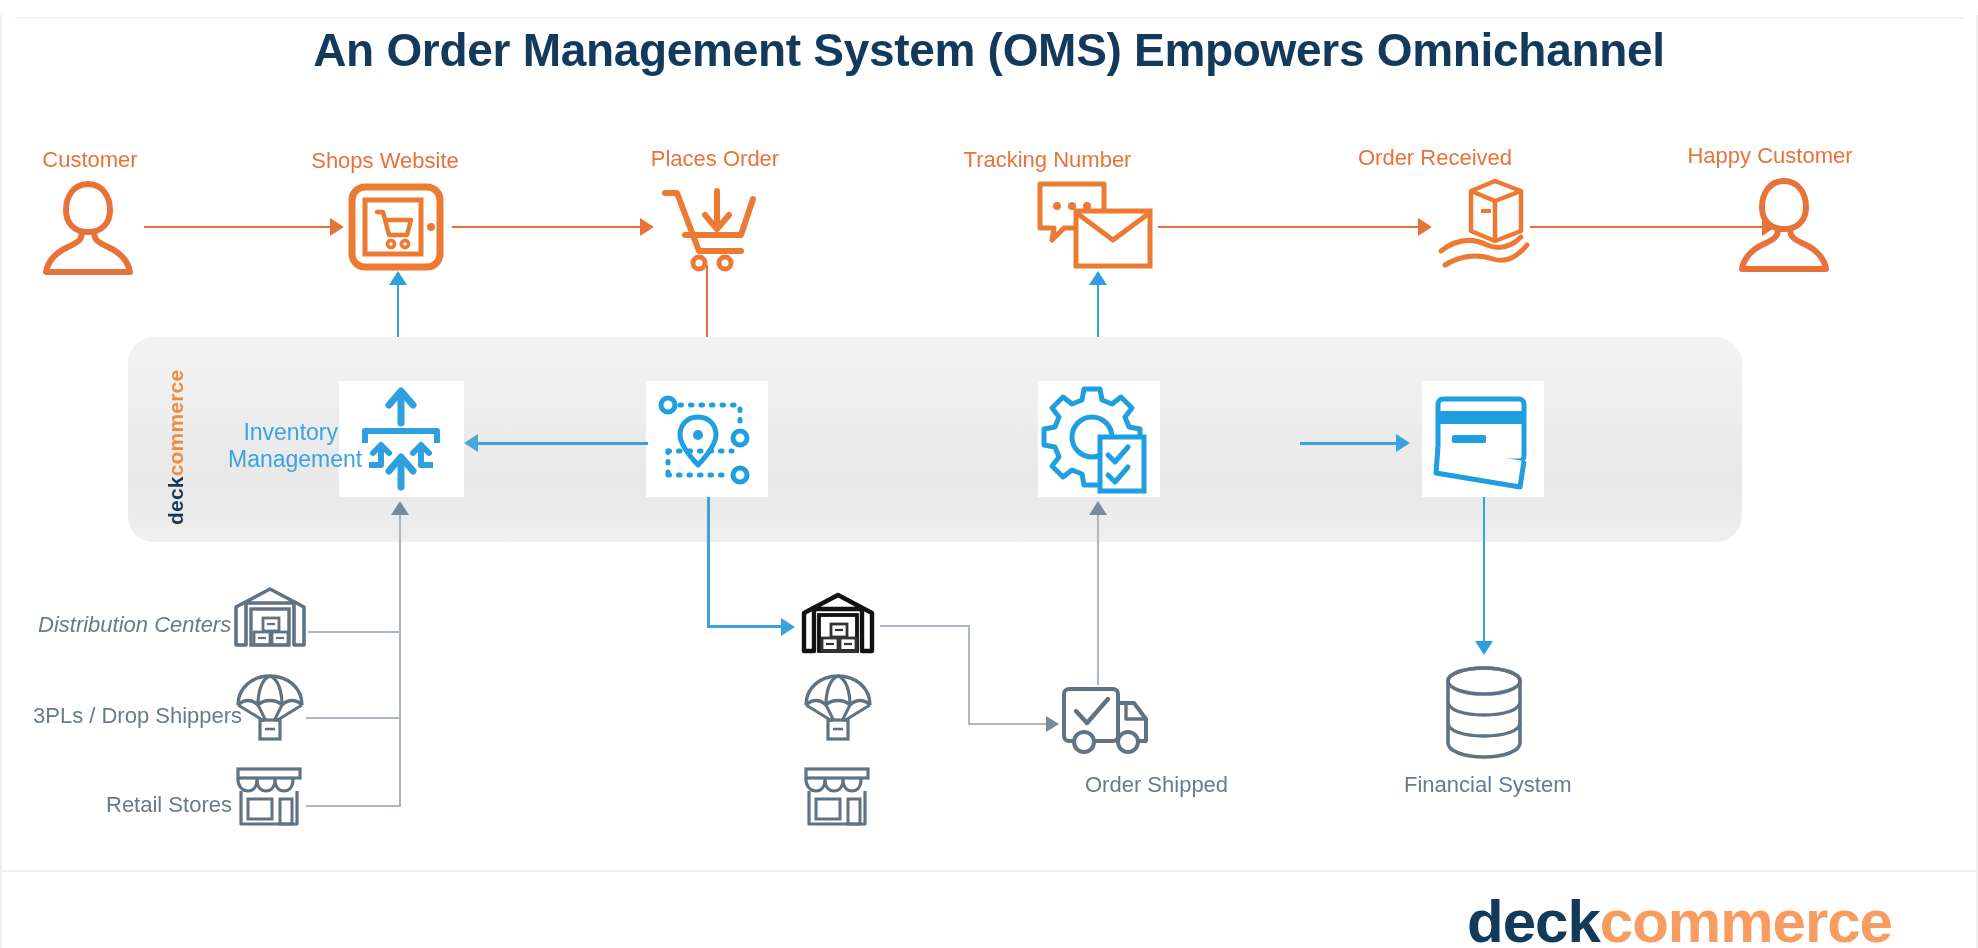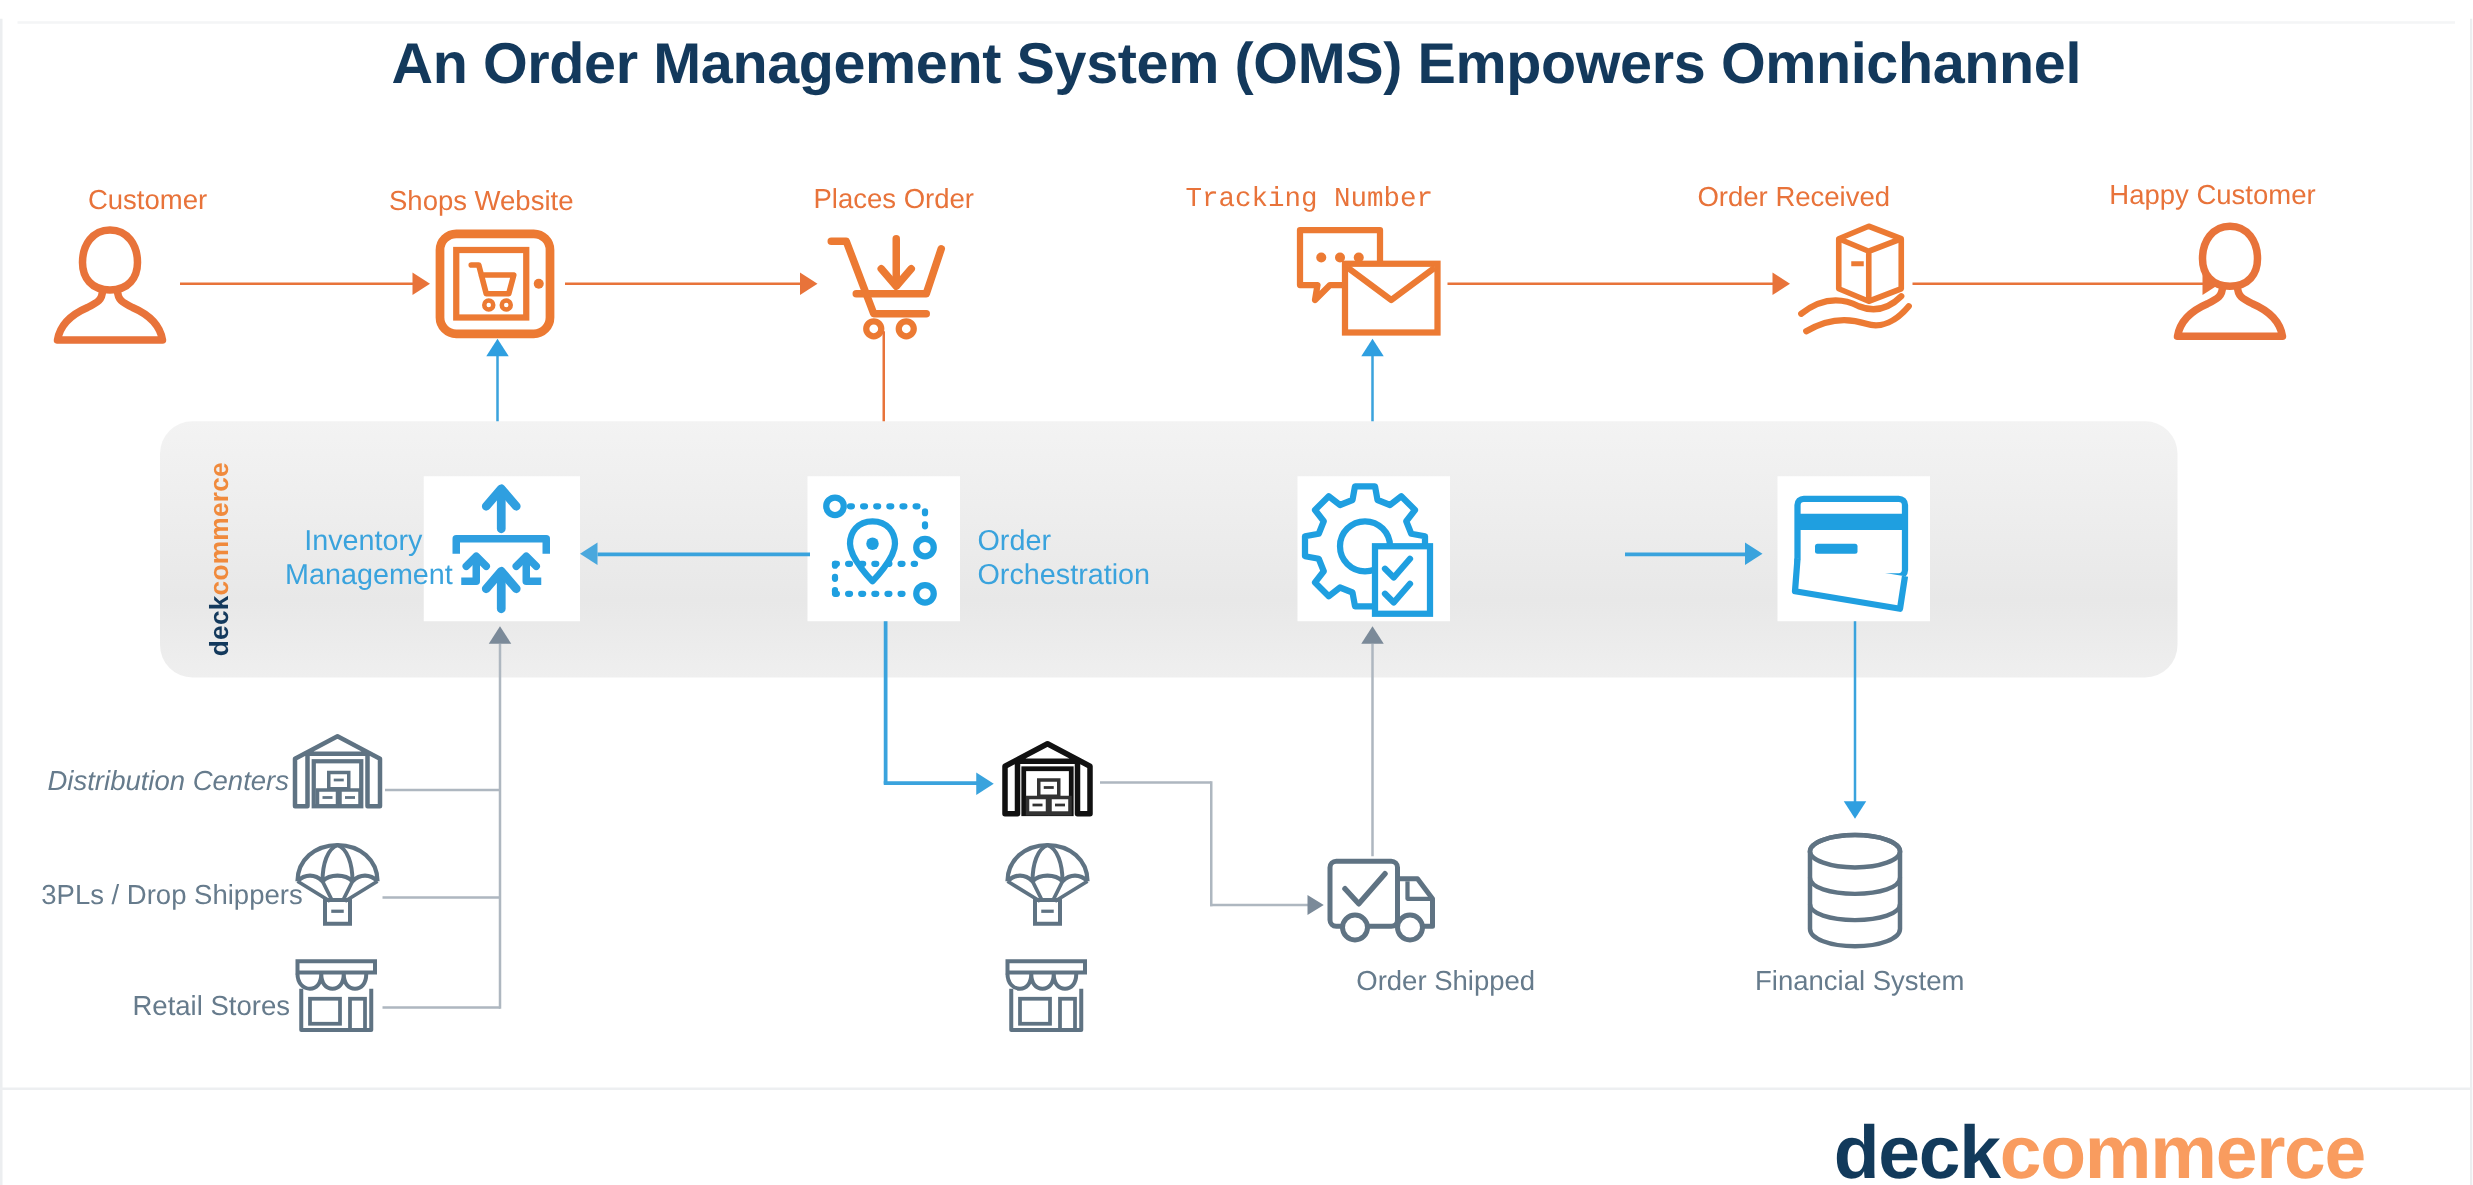--- a/index.html
+++ b/index.html
@@ -94,24 +94,24 @@
 </head>
 <body>
 
 <div id="stage">
 
   <div class="page-border"></div>
   <div class="top-rule"></div>
 
   <div class="title">An Order Management System (OMS) Empowers Omnichannel</div>
 
-  <div class="lbl-orange" style="left:0px;top:132px;width:180px;margin-left:28px;">Customer</div>
+  <div class="lbl-orange" style="left:0px;top:132px;width:180px;">Customer</div>
   <div class="lbl-orange" style="left:270px;top:133px;width:230px;">Shops Website</div>
   <div class="lbl-orange" style="left:600px;top:131px;width:230px;">Places Order</div>
-  <div class="lbl-orange" style="left:905px;top:132px;width:285px;font-family:Liberation Mono, monospace;">Tracking Number</div>
+  <div class="lbl-orange" style="left:905px;top:132px;width:285px;">Tracking Number</div>
   <div class="lbl-orange" style="left:1620px;top:128px;width:300px;">Happy Customer</div>
   <div class="lbl-orange" style="left:1290px;top:130px;width:290px;">Order Received</div>
 
   <div class="abs" style="left:42px;top:165px;">
     <svg width="92" height="96" viewBox="0 0 92 96">
       <path d="M46 4 C32 4 24 16 24 30 C24 42 31 52 46 52 C61 52 68 42 68 30 C68 16 60 4 46 4 Z" fill="none" stroke="#e8733a" stroke-width="6" stroke-linejoin="round"></path>
       <path d="M40 52 C40 60 36 62 28 66 C14 72 6 80 4 92 L88 92 C86 80 78 72 64 66 C56 62 52 60 52 52" fill="none" stroke="#e8733a" stroke-width="6" stroke-linejoin="round" stroke-linecap="round"></path>
     </svg>
   </div>
 
@@ -218,24 +218,20 @@
       <circle cx="94" cy="94" r="7" fill="none" stroke="#1f9fe0" stroke-width="5"></circle>
       <line x1="34" y1="24" x2="94" y2="24" stroke="#1f9fe0" stroke-width="5" stroke-linecap="round" stroke-dasharray="1.5 9"></line>
       <line x1="94" y1="28" x2="94" y2="48" stroke="#1f9fe0" stroke-width="5" stroke-linecap="round" stroke-dasharray="1.5 9"></line>
       <line x1="22" y1="70" x2="86" y2="70" stroke="#1f9fe0" stroke-width="5" stroke-linecap="round" stroke-dasharray="1.5 9"></line>
       <line x1="22" y1="70" x2="22" y2="94" stroke="#1f9fe0" stroke-width="5" stroke-linecap="round" stroke-dasharray="1.5 9"></line>
       <line x1="22" y1="94" x2="84" y2="94" stroke="#1f9fe0" stroke-width="5" stroke-linecap="round" stroke-dasharray="1.5 9"></line>
       <path d="M52 36 C40 36 34 45 34 54 C34 66 52 84 52 84 C52 84 70 66 70 54 C70 45 64 36 52 36 Z" fill="none" stroke="#1f9fe0" stroke-width="5" stroke-linejoin="round"></path>
       <circle cx="52" cy="54" r="5" fill="#1f9fe0"></circle>
     </svg>
   </div>
-  <div class="lbl-blue" style="left:782px;top:404px;width:200px;">
-    <div>Order</div>
-    <div>Orchestration</div>
-  </div>
 
   <div class="tile" style="left:1038px;top:366px;width:122px;height:116px;">
     <svg width="122" height="116" viewBox="0 0 122 116">
       <path d="M46 8 L62 8 L64 19 L74 23 L83 16 L94 27 L87 36 L91 46 L102 48 L102 64 L91 66
                L87 76 L94 85 L83 96 L74 89 L64 93 L62 104 L46 104 L44 93 L34 89 L25 96 L14 85
                L21 76 L17 66 L6 64 L6 48 L17 46 L21 36 L14 27 L25 16 L34 23 L44 19 Z" fill="#ffffff" stroke="#1f9fe0" stroke-width="5" stroke-linejoin="round"></path>
       <circle cx="54" cy="56" r="20" fill="none" stroke="#1f9fe0" stroke-width="5"></circle>
       <rect x="62" y="56" width="44" height="54" fill="#ffffff" stroke="#1f9fe0" stroke-width="5"></rect>
       <path d="M70 74 L77 81 L90 66" fill="none" stroke="#1f9fe0" stroke-width="5" stroke-linecap="round" stroke-linejoin="round"></path>
       <path d="M70 94 L77 101 L90 86" fill="none" stroke="#1f9fe0" stroke-width="5" stroke-linecap="round" stroke-linejoin="round"></path>

